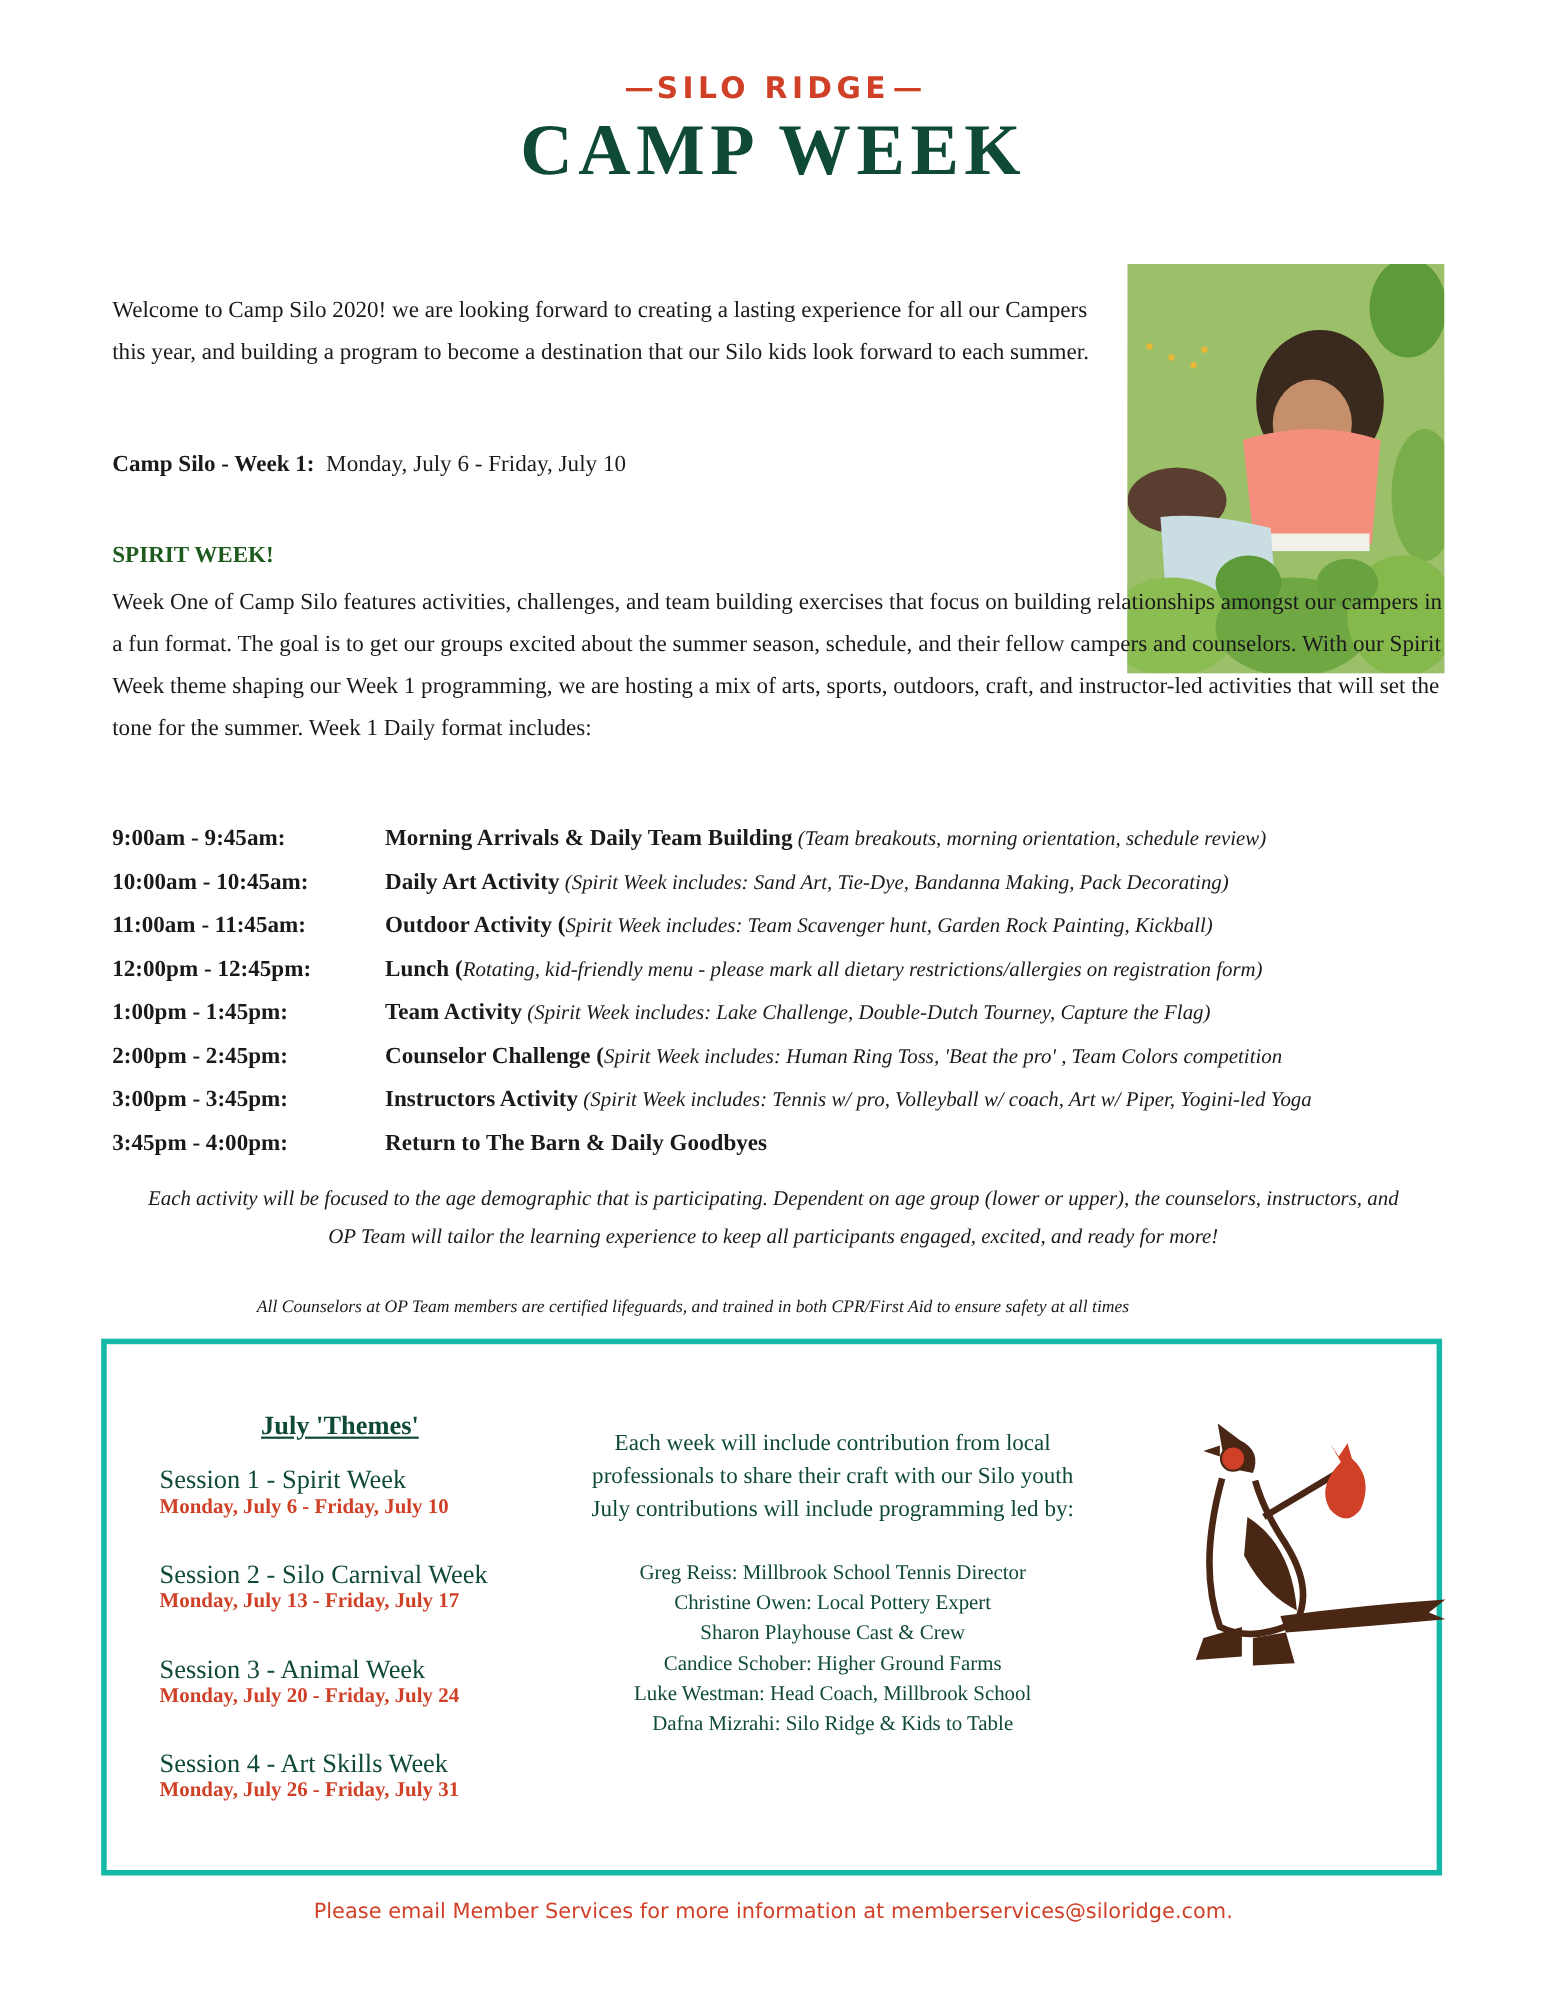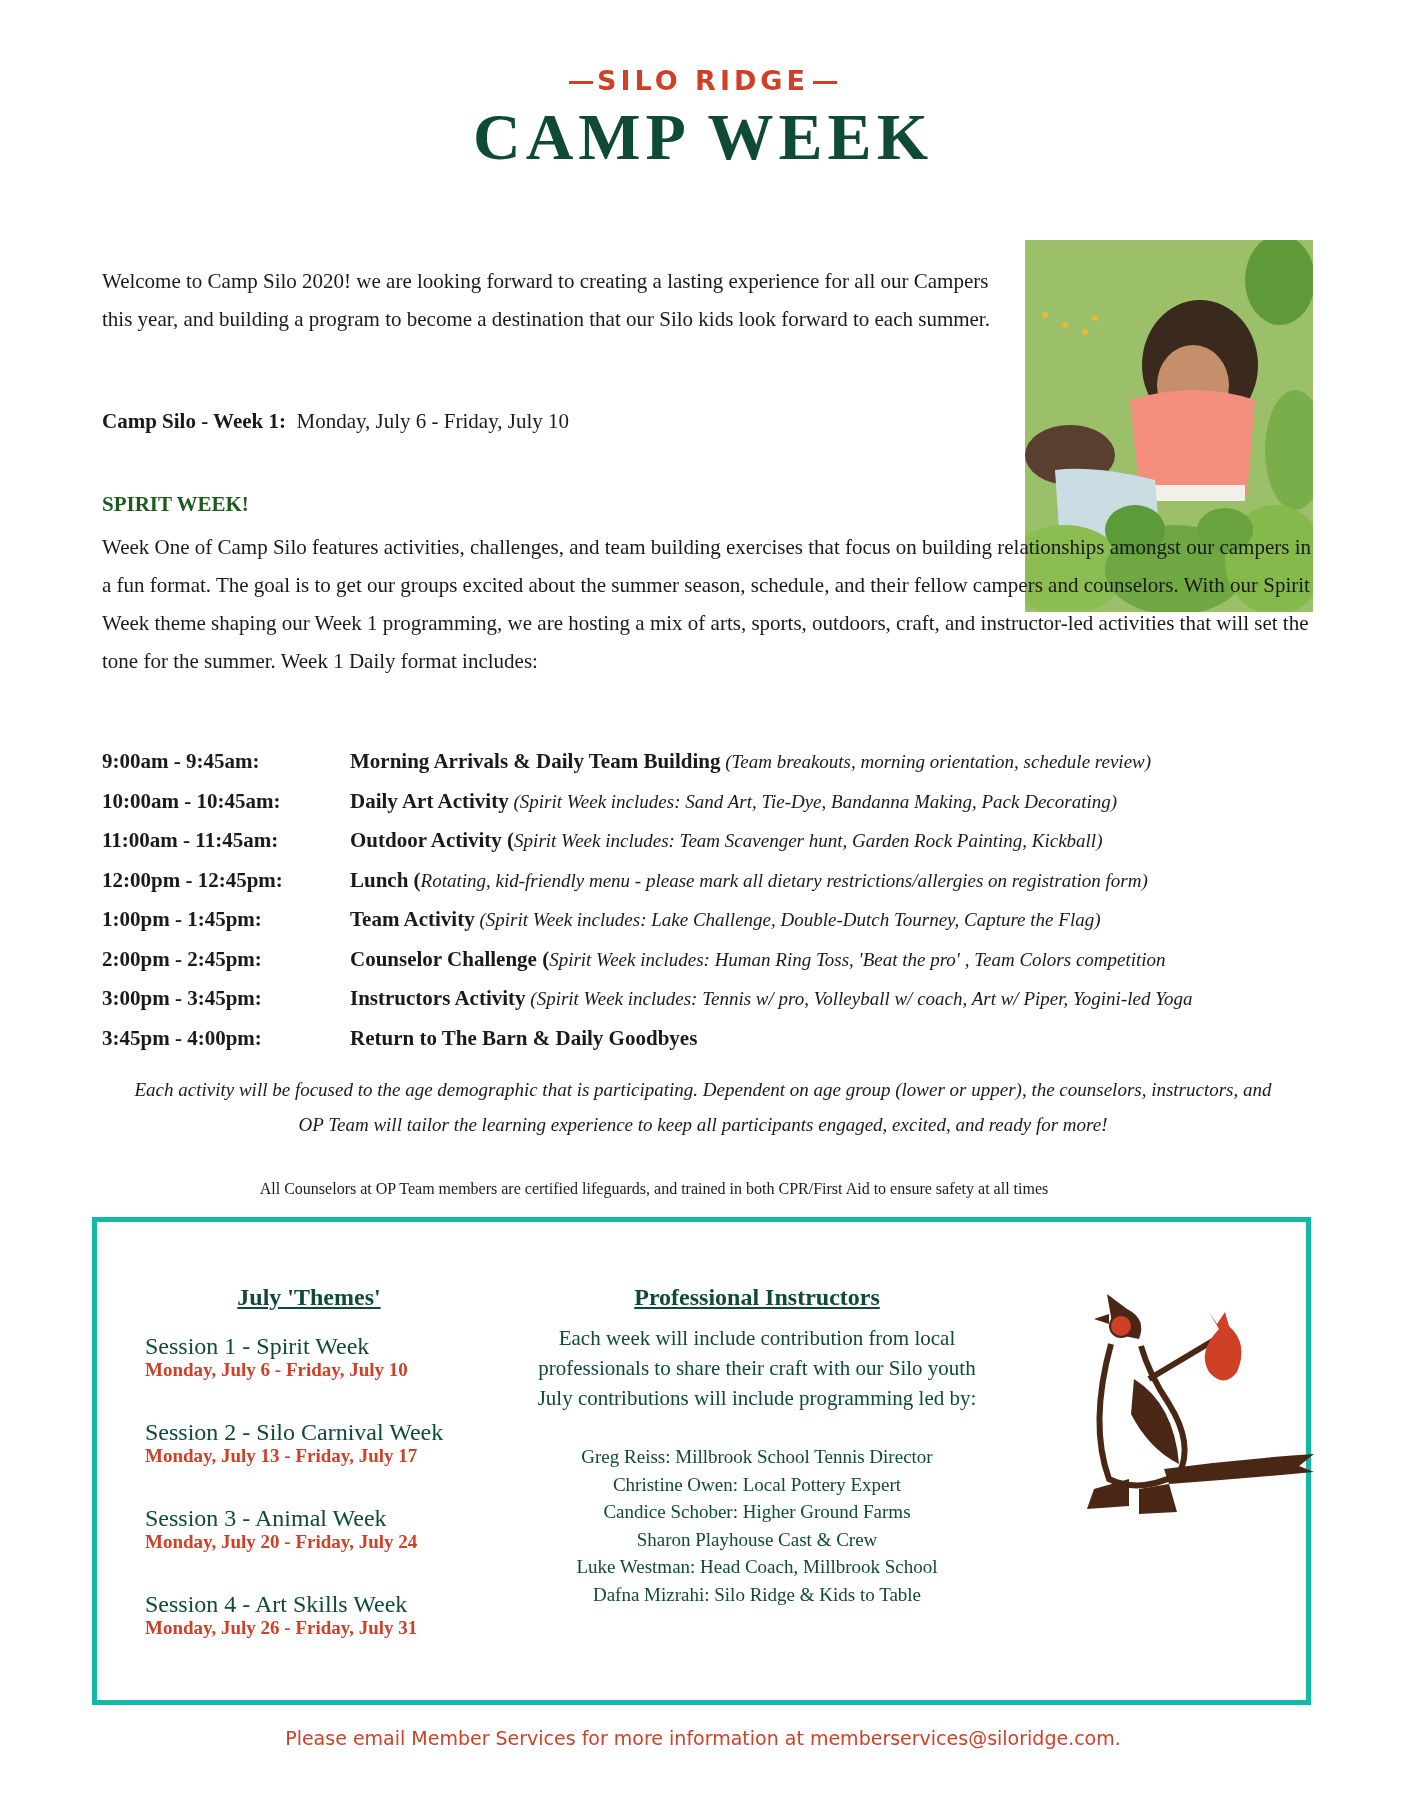--- a/index.html
+++ b/index.html
@@ -21,21 +21,21 @@
   .spirit-h { position: absolute; left: 102px; top: 492px; font-size: 21px; font-weight: bold; color: #1d5a1d; }
   .spirit-p { top: 528px; width: 1220px; }
 
   .sched { position: absolute; left: 102px; top: 749px; width: 1290px; }
   .sched .row { height: 39.5px; display: flex; align-items: baseline; white-space: nowrap; }
   .sched .time { width: 248px; font-weight: bold; font-size: 21px; }
   .sched .act { font-weight: bold; font-size: 21px; }
   .sched .desc { font-style: italic; font-size: 19px; }
 
   .note1 { position: absolute; left: 0; width: 1406px; top: 1072px; text-align: center; font-style: italic; font-size: 19px; line-height: 35px; }
-  .note2 { position: absolute; left: 0; width: 1260px; top: 1180px; text-align: center; font-size: 16px; padding-left: 24px; }
+  .note2 { position: absolute; left: 0; width: 1260px; top: 1180px; text-align: center; font-style: italic; font-size: 16px; }
 
   .box { position: absolute; left: 92px; top: 1217px; width: 1209px; height: 478px; border: 5px solid #14b8a6; }
   .themes { position: absolute; left: 47px; top: 62px; width: 360px; }
   .themes .h { text-align: center; color: #0f4a35; font-size: 24px; font-weight: bold; text-decoration: underline; margin-left: 0; width: 330px; }
   .session { margin-top: 22px; margin-left: 1px; }
   .themes .session:first-of-type { margin-top: 16px; }
   .session .name { color: #0f4a35; font-size: 24px; line-height: 26px; }
   .session .dates { color: #cf4027; font-size: 19px; font-weight: bold; line-height: 22px; }
   .session + .session { margin-top: 38px; }
 
@@ -147,27 +147,26 @@
       <div class="name">Session 3 - Animal Week</div>
       <div class="dates">Monday, July 20 - Friday, July 24</div>
     </div>
     <div class="session">
       <div class="name">Session 4 - Art Skills Week</div>
       <div class="dates">Monday, July 26 - Friday, July 31</div>
     </div>
   </div>
 
   <div class="instr">
-    <div class="h">Professional Instructors</div>
     <div class="intro-t">Each week will include contribution from local professionals to share their craft with our Silo youth July contributions will include programming led by:</div>
     <ul>
       <li>Greg Reiss:  Millbrook School Tennis Director</li>
       <li>Christine Owen:  Local Pottery Expert</li>
+      <li>Sharon Playhouse Cast &amp; Crew</li>
       <li>Candice Schober: Higher Ground Farms</li>
-      <li>Sharon Playhouse Cast &amp; Crew</li>
       <li>Luke Westman: Head Coach, Millbrook School</li>
       <li>Dafna Mizrahi: Silo Ridge &amp; Kids to Table</li>
     </ul>
   </div>
 
   <div class="bird">
     <svg width="250" height="250" viewBox="0 0 250 250">
 
       <line x1="80" y1="105" x2="152" y2="62" stroke="#4a2614" stroke-width="6"></line>
 

